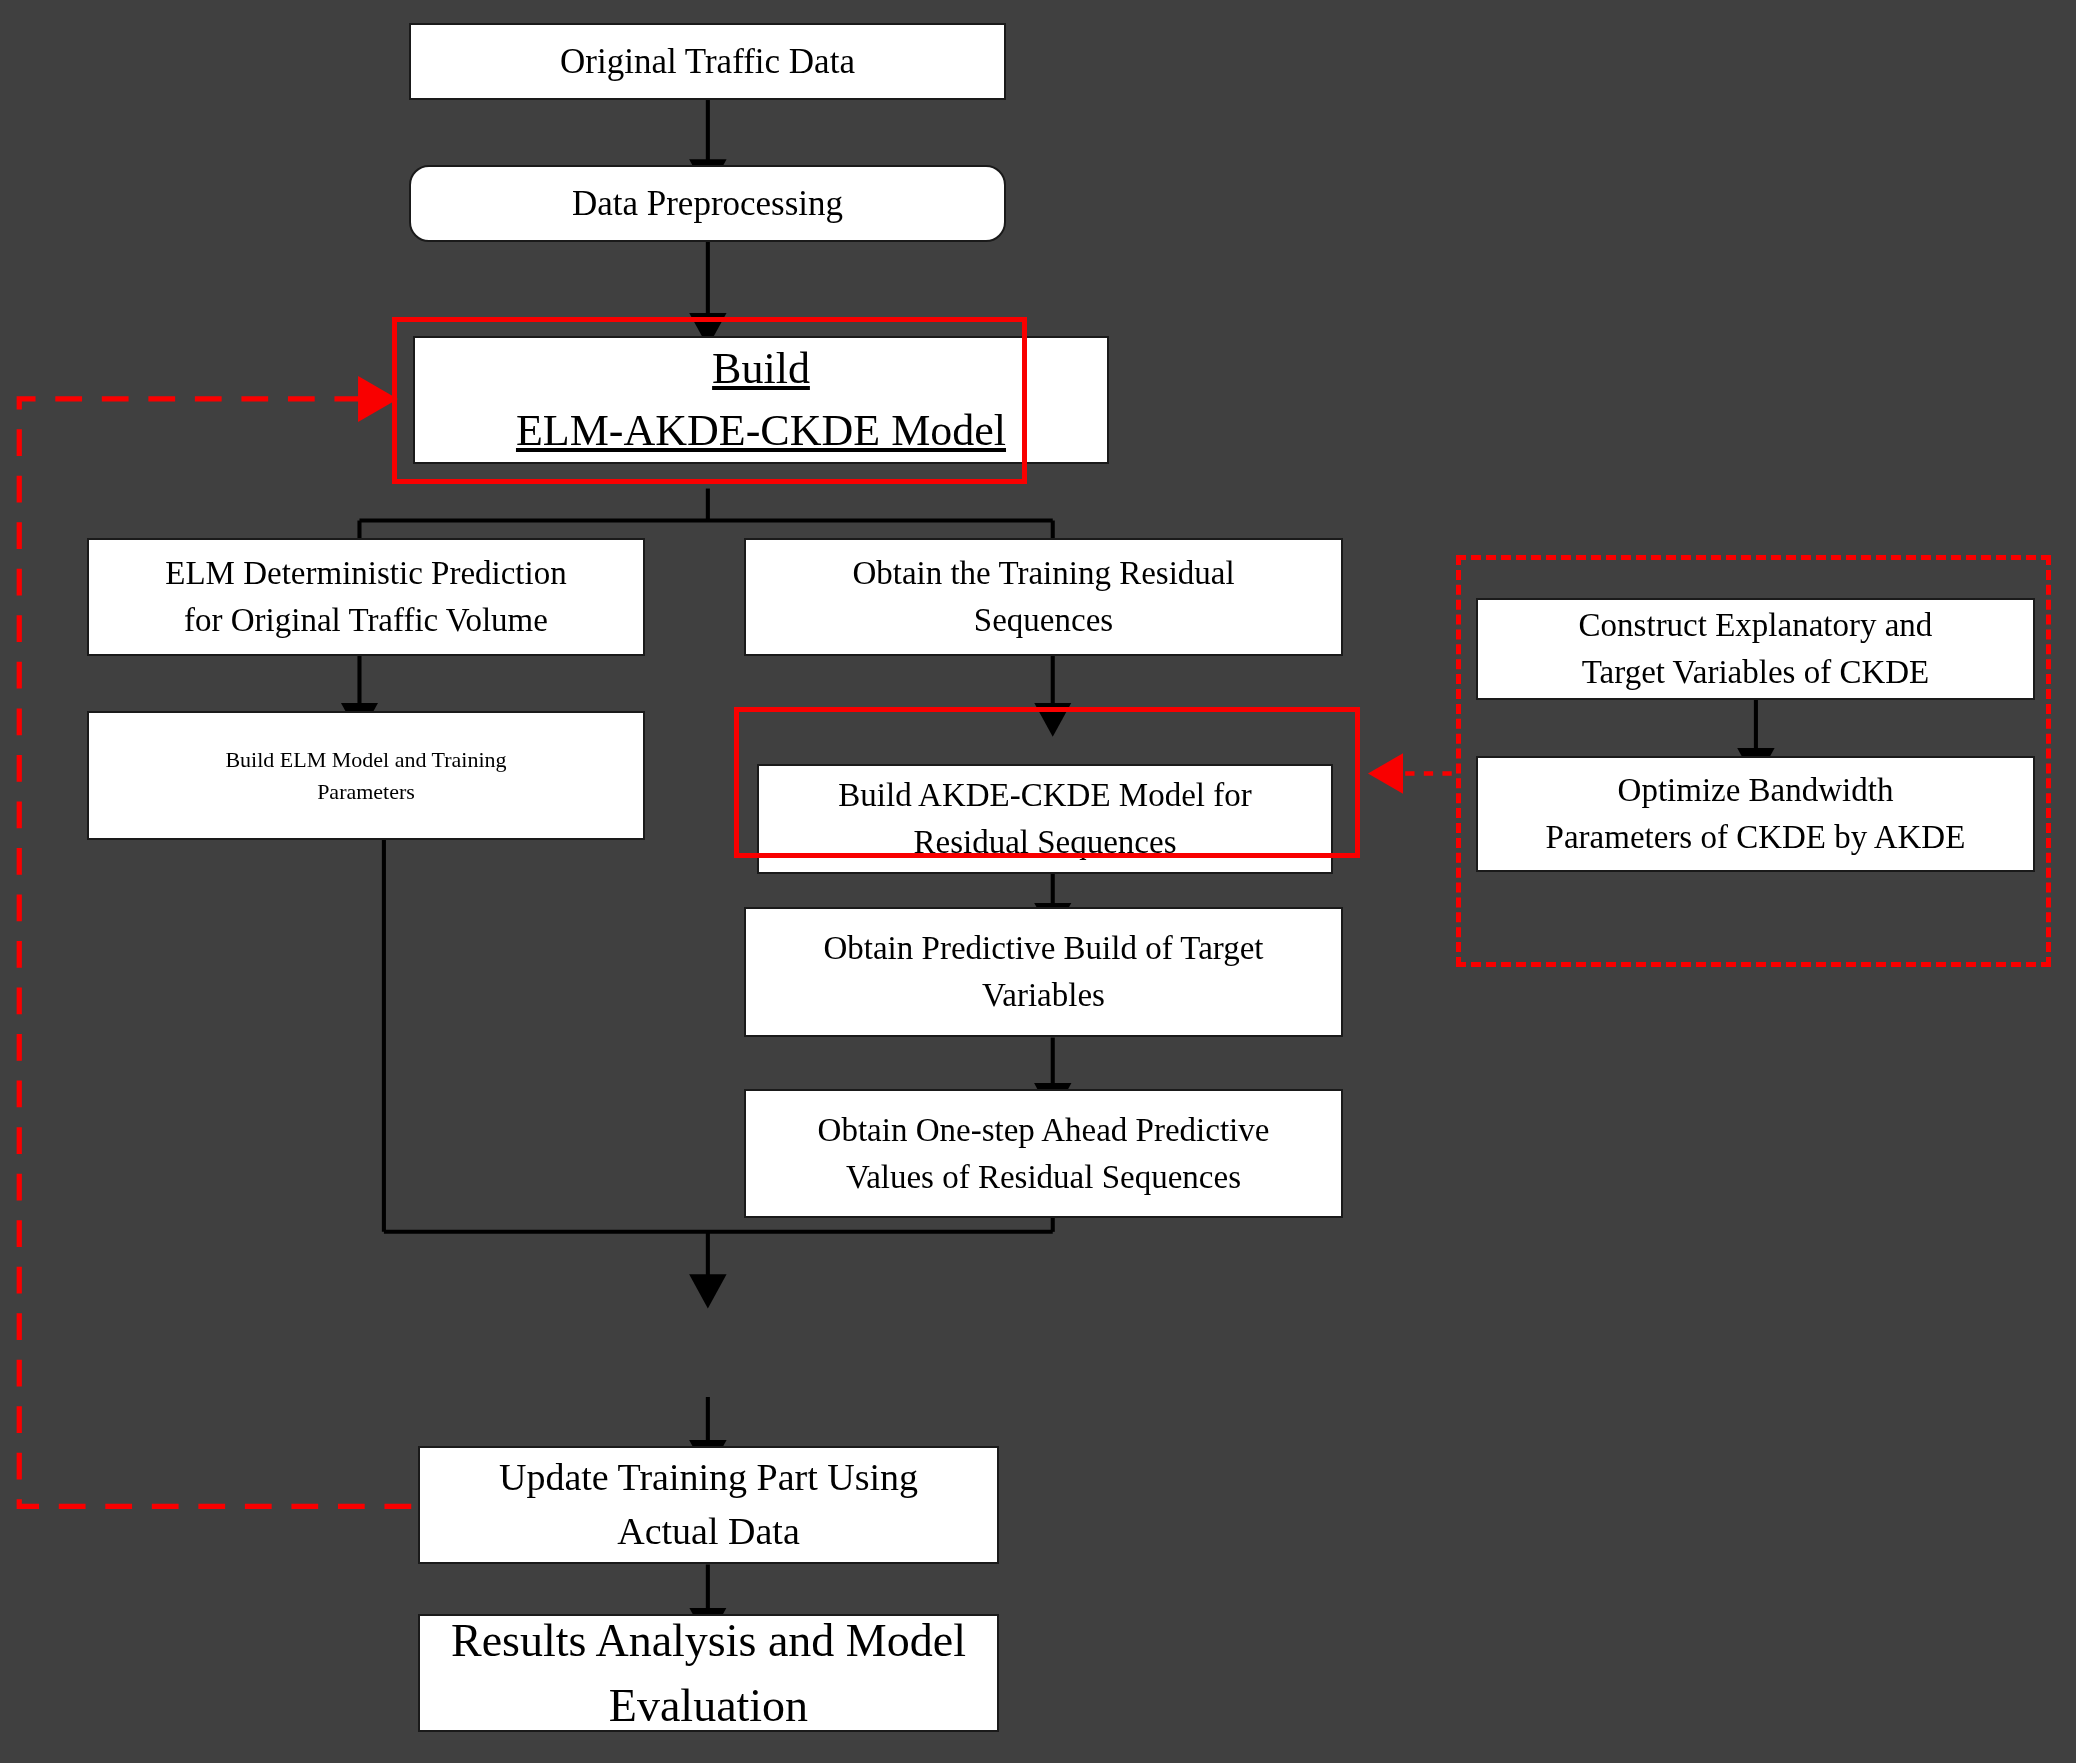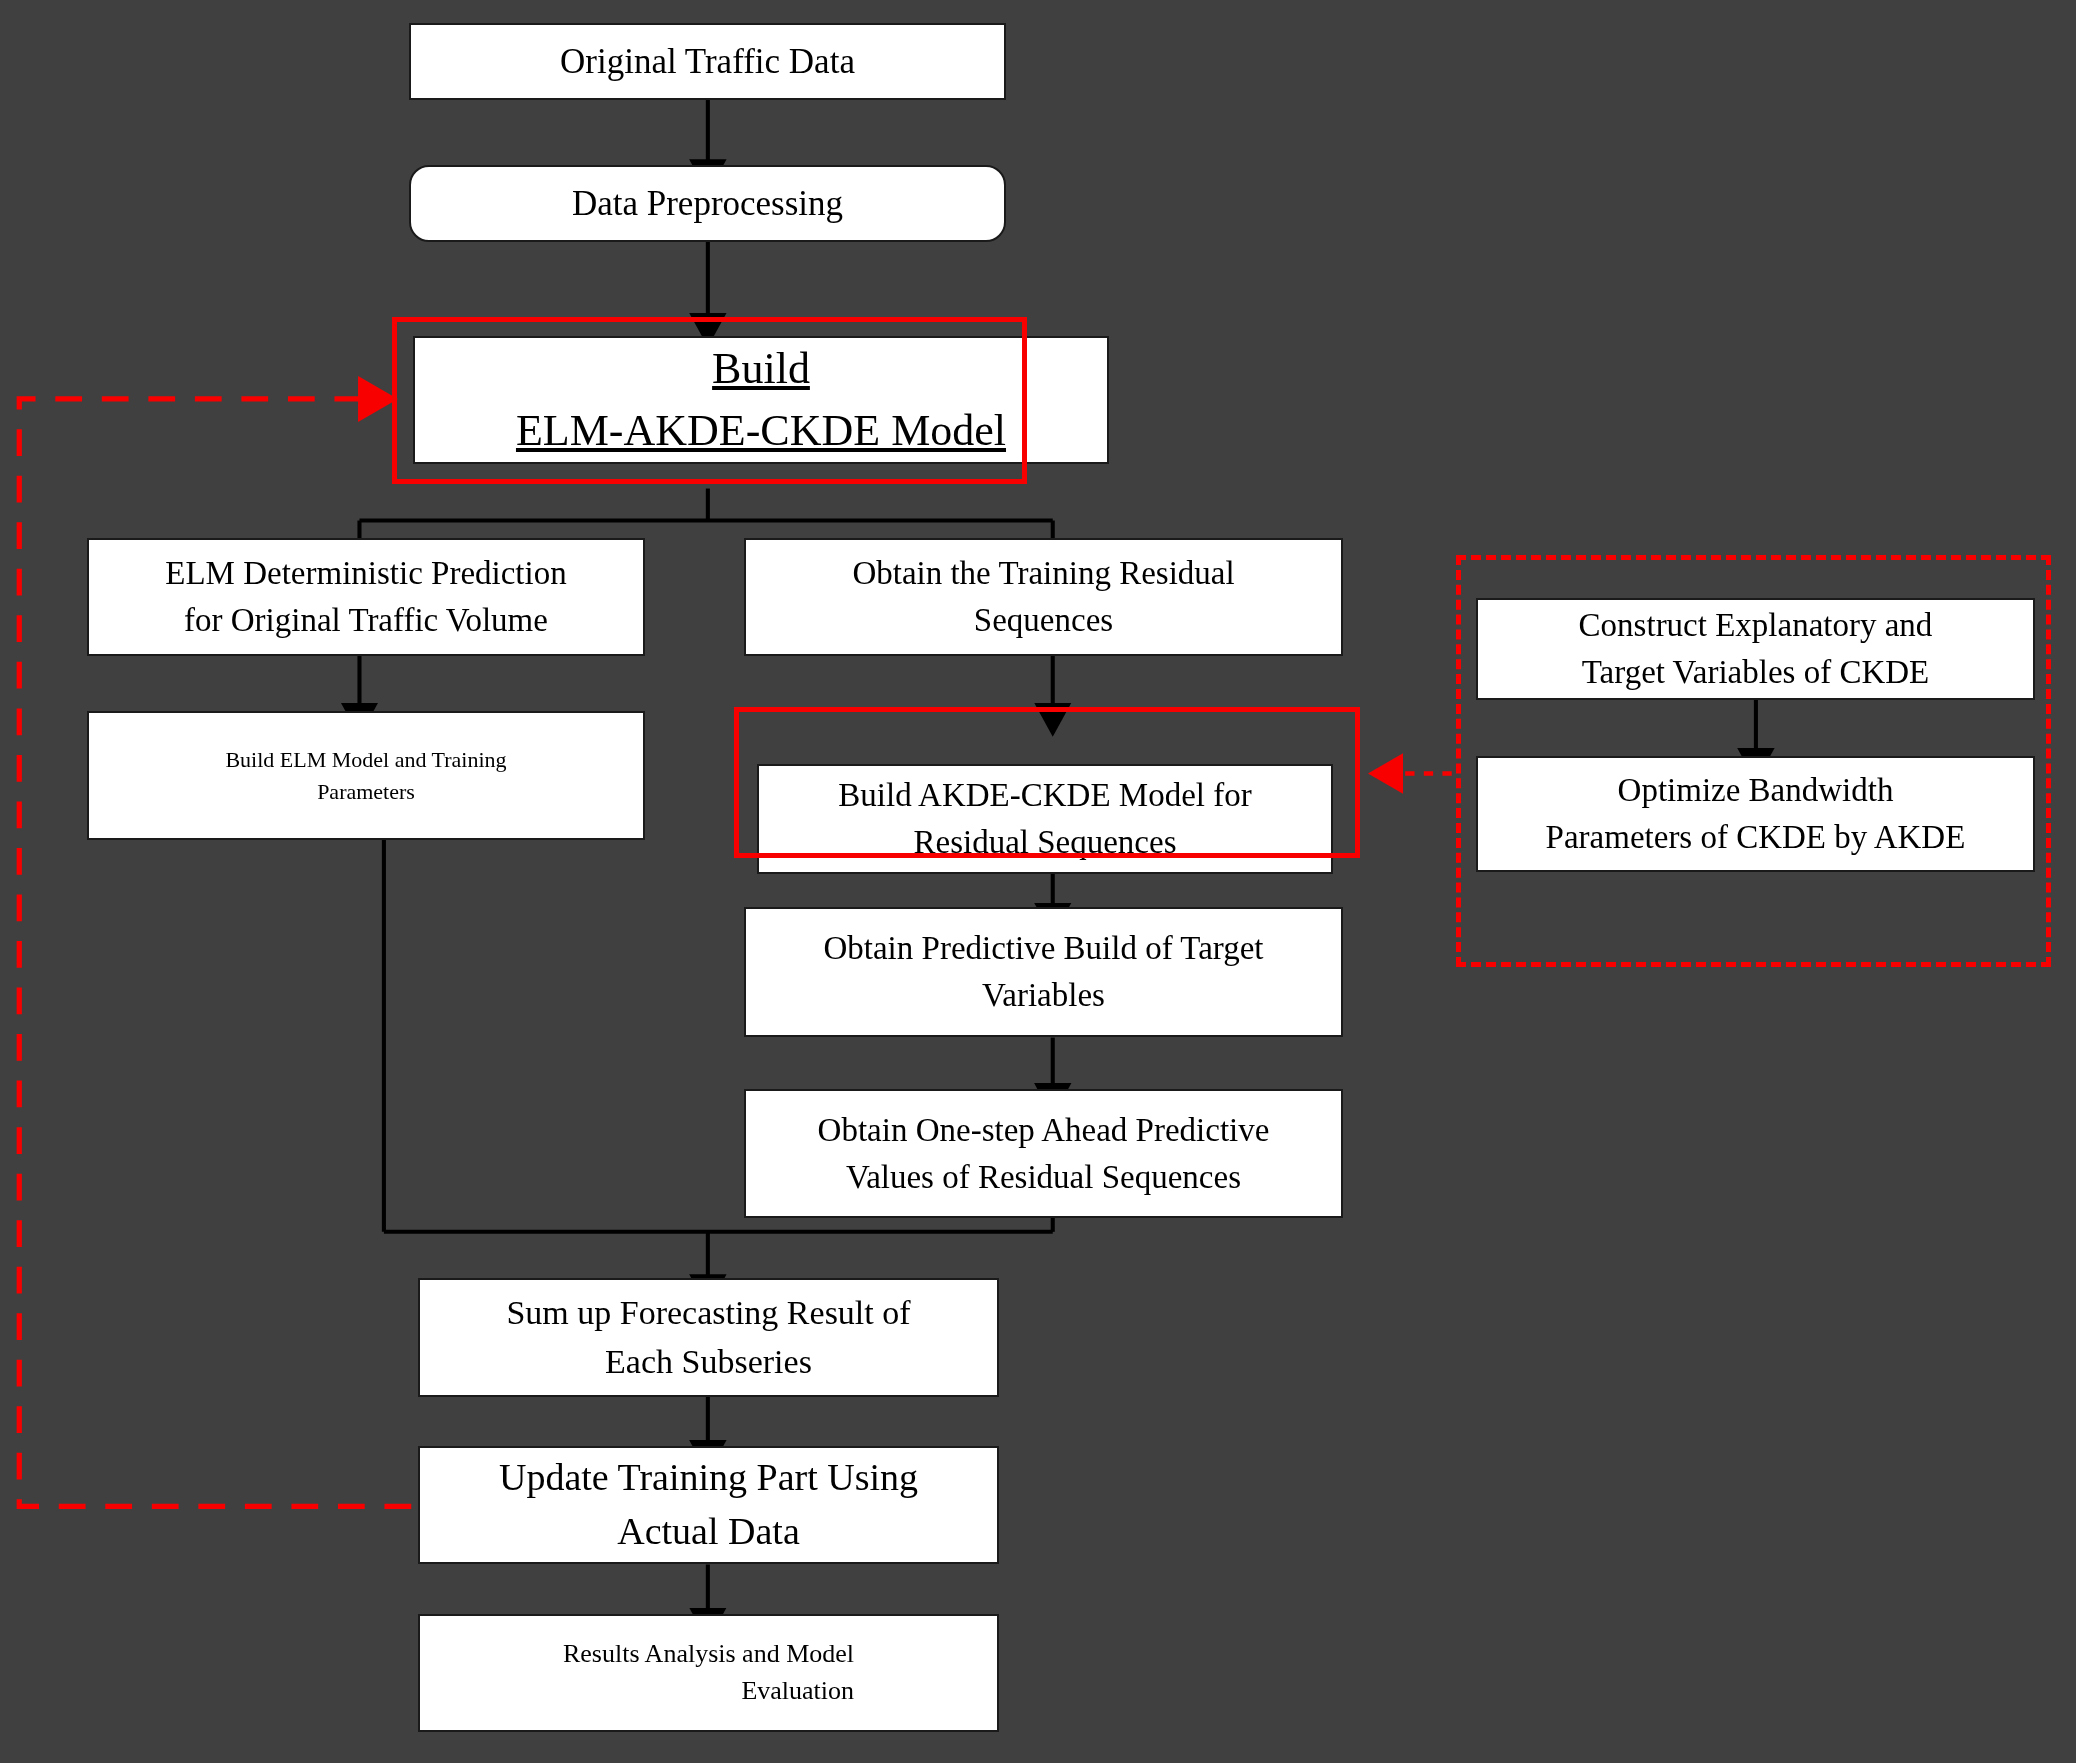--- a/index.html
+++ b/index.html
@@ -149,27 +149,25 @@
 Residual Sequences</div>
 
   <div class="highlight-box" style="left:734px; top:707px; width:626px; height:151px;"></div>
 
   <div class="node" style="left:744px; top:907px; width:599px; height:130px; font-size:33px;">Obtain Predictive Build of Target
 Variables</div>
 
   <div class="node" style="left:744px; top:1089px; width:599px; height:129px; font-size:33px;">Obtain One-step Ahead Predictive
 Values of Residual Sequences</div>
 
-  <div class="node" style="left:418px; top:1278px; width:581px; height:119px; font-size:34px;">Sum up Forecasting Result of
-Each Subseries</div>
 
   <div class="node" style="left:418px; top:1446px; width:581px; height:118px; font-size:38px;">Update Training Part Using
 Actual Data</div>
 
-  <div class="node" style="left:418px; top:1614px; width:581px; height:118px; font-size:26px;text-align:right;">Results Analysis and Model
+  <div class="node" style="left:418px; top:1614px; width:581px; height:118px; font-size:46px;">Results Analysis and Model
 Evaluation</div>
 
   <div class="dashed-group" style="left:1456px; top:555px; width:595px; height:412px;"></div>
 
   <div class="node" style="left:1476px; top:598px; width:559px; height:102px; font-size:33px;">Construct Explanatory and
 Target Variables of CKDE</div>
 
   <div class="node" style="left:1476px; top:756px; width:559px; height:116px; font-size:33px;">Optimize Bandwidth
 Parameters of CKDE by AKDE</div>
 

